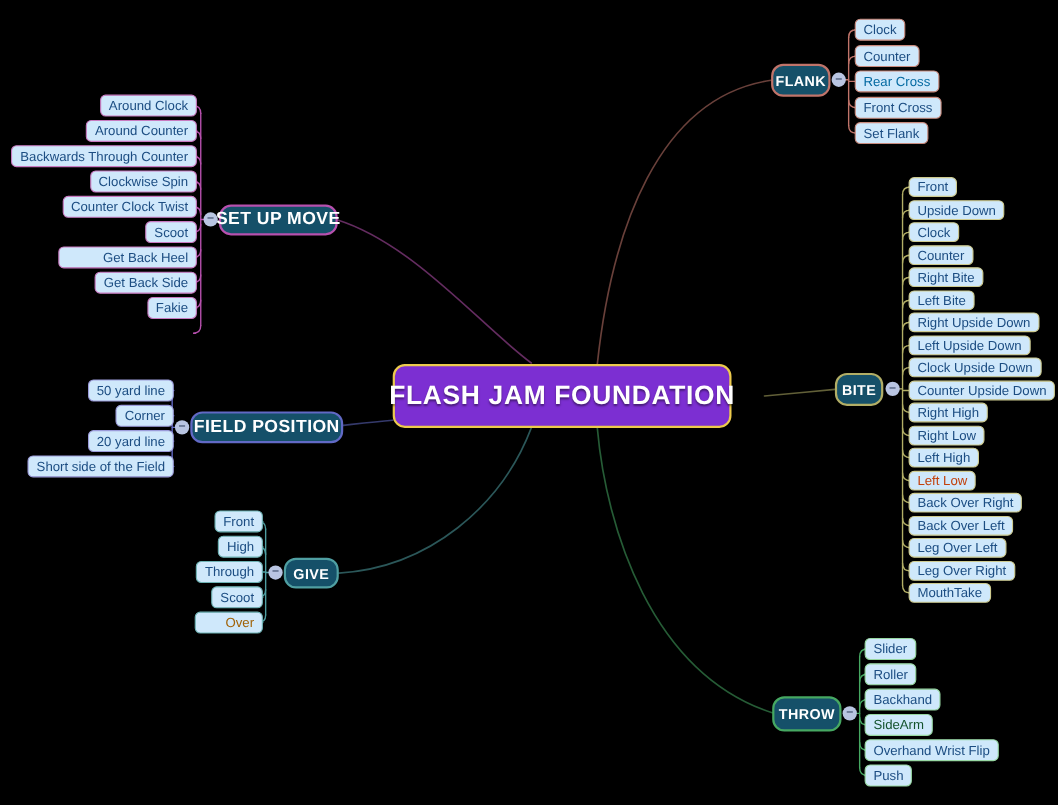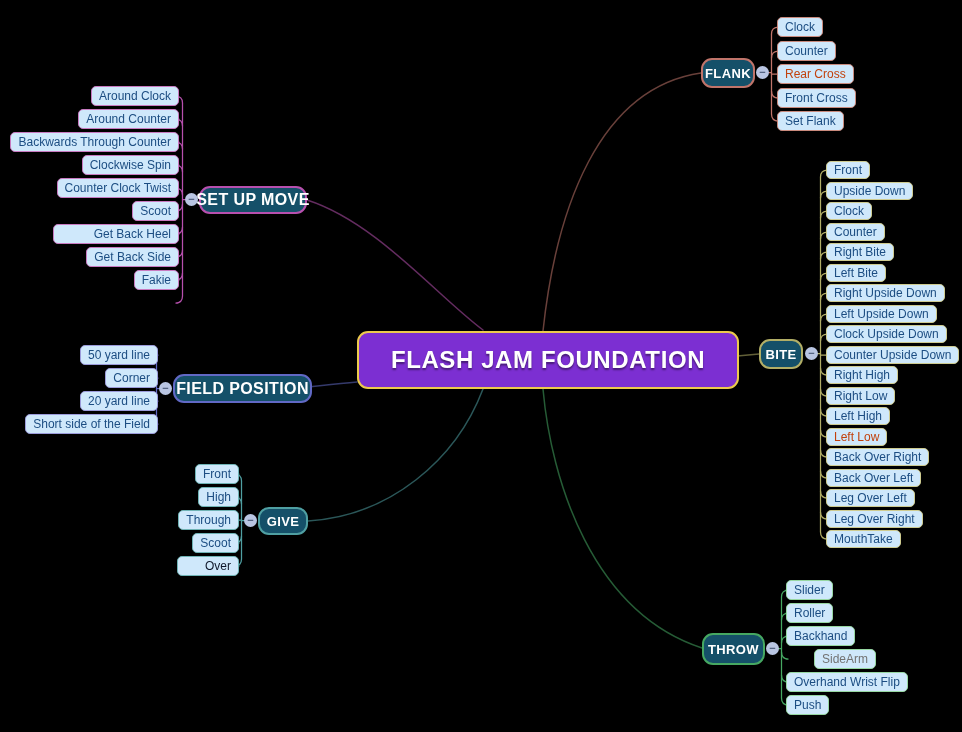--- a/index.html
+++ b/index.html
@@ -94,21 +94,21 @@
       <path d="M182.5,172 Q182.5,165 175.5,165 L179,165" stroke="#b750ae" stroke-width="1.25" fill="none" stroke-linecap="round"></path>
       <path d="M182.5,195 Q182.5,188 175.5,188 L178,188" stroke="#b750ae" stroke-width="1.25" fill="none" stroke-linecap="round"></path>
       <path d="M182.5,204 Q182.5,211 175.5,211 L178,211" stroke="#b750ae" stroke-width="1.25" fill="none" stroke-linecap="round"></path>
       <path d="M182.5,227 Q182.5,234 175.5,234 L179,234" stroke="#b750ae" stroke-width="1.25" fill="none" stroke-linecap="round"></path>
       <path d="M182.5,250 Q182.5,257 175.5,257 L178,257" stroke="#b750ae" stroke-width="1.25" fill="none" stroke-linecap="round"></path>
       <path d="M182.5,273 Q182.5,280 175.5,280 L179,280" stroke="#b750ae" stroke-width="1.25" fill="none" stroke-linecap="round"></path>
       <path d="M182.5,296 Q182.5,303 175.5,303 L178,303" stroke="#b750ae" stroke-width="1.25" fill="none" stroke-linecap="round"></path>
       <path d="M182.5,103 L182.5,296" stroke="#b750ae" stroke-width="1.25" fill="none" stroke-linecap="round"></path>
     </svg>
 
-  <div class="node" id="n-root" style="left: 357px; top: 331px; width: 382px; height: 58px; background: rgb(124, 47, 210); border-color: rgb(236, 202, 77); color: rgb(255, 255, 255);">
+  <div class="node" id="n-root" style="left: 357px; top: 331px; width: 308px; height: 58px; background: rgb(124, 47, 210); border-color: rgb(236, 202, 77); color: rgb(255, 255, 255);">
     <span class="nlabel">FLASH JAM FOUNDATION</span>
   </div>
 
   <div class="node branch" id="n-flank" style="left: 701px; top: 58px; width: 54px; height: 30px; background: rgb(21, 80, 105); border-color: rgb(192, 116, 106); color: rgb(255, 255, 255);">
     <span class="nlabel">FLANK</span>
   </div>
   <div class="node branch" id="n-bite" style="left: 759px; top: 339px; width: 44px; height: 30px; background: rgb(21, 80, 105); border-color: rgb(178, 174, 102); color: rgb(255, 255, 255);">
     <span class="nlabel">BITE</span>
   </div>
   <div class="node branch" id="n-throw" style="left: 702px; top: 633px; width: 63px; height: 32px; background: rgb(21, 80, 105); border-color: rgb(70, 168, 98); color: rgb(255, 255, 255);">
@@ -139,21 +139,21 @@
   <div class="btn" id="b-fp" style="left: 159px; top: 382px; background: rgb(185, 197, 226);">
     <span class="glyph" style="color: rgb(81, 96, 127);">−</span>
     </div>
   <div class="btn" id="b-sum" style="left: 185px; top: 193px; background: rgb(185, 197, 226);">
     <span class="glyph" style="color: rgb(81, 96, 127);">−</span>
     </div>
 
   <div class="col right" id="c-flank" style="left:777px;top:17px;gap:3.5px;">
     <div class="child" style="background: rgb(207, 232, 251); color: rgb(28, 77, 130); border-color: rgb(201, 138, 125);">Clock</div>
     <div class="child" style="background: rgb(207, 232, 251); color: rgb(28, 77, 130); border-color: rgb(201, 138, 125);">Counter</div>
-    <div class="child" style="background: rgb(207, 232, 251); color: #c2410c; border-color: rgb(201, 138, 125);">Rear Cross</div>
+    <div class="child" style="background: rgb(207, 232, 251); color: #0369a1; border-color: rgb(201, 138, 125);">Rear Cross</div>
     <div class="child" style="background: rgb(207, 232, 251); color: rgb(28, 77, 130); border-color: rgb(201, 138, 125);">Front Cross</div>
     <div class="child" style="background: rgb(207, 232, 251); color: rgb(28, 77, 130); border-color: rgb(201, 138, 125);">Set Flank</div>
   </div>
 
   <div class="col right" id="c-bite" style="left:826px;top:161px;gap:2.5px;">
     <div class="child" style="background: rgb(207, 232, 251); color: rgb(28, 77, 130); border-color: rgb(206, 203, 144);">Front</div>
     <div class="child" style="background: rgb(207, 232, 251); color: rgb(28, 77, 130); border-color: rgb(206, 203, 144);">Upside Down</div>
     <div class="child" style="background: rgb(207, 232, 251); color: rgb(28, 77, 130); border-color: rgb(206, 203, 144);">Clock</div>
     <div class="child" style="background: rgb(207, 232, 251); color: rgb(28, 77, 130); border-color: rgb(206, 203, 144);">Counter</div>
     <div class="child" style="background: rgb(207, 232, 251); color: rgb(28, 77, 130); border-color: rgb(206, 203, 144);">Right Bite</div>
@@ -170,31 +170,31 @@
     <div class="child" style="background: rgb(207, 232, 251); color: rgb(28, 77, 130); border-color: rgb(206, 203, 144);">Back Over Left</div>
     <div class="child" style="background: rgb(207, 232, 251); color: rgb(28, 77, 130); border-color: rgb(206, 203, 144);">Leg Over Left</div>
     <div class="child" style="background: rgb(207, 232, 251); color: rgb(28, 77, 130); border-color: rgb(206, 203, 144);">Leg Over Right</div>
     <div class="child" style="background: rgb(207, 232, 251); color: rgb(28, 77, 130); border-color: rgb(206, 203, 144);">MouthTake</div>
   </div>
 
   <div class="col right" id="c-throw" style="left:786px;top:580px;gap:3px;">
     <div class="child" style="background: rgb(207, 232, 251); color: rgb(28, 77, 130); border-color: rgb(151, 215, 162);">Slider</div>
     <div class="child" style="background: rgb(207, 232, 251); color: rgb(28, 77, 130); border-color: rgb(151, 215, 162);">Roller</div>
     <div class="child" style="background: rgb(207, 232, 251); color: rgb(28, 77, 130); border-color: rgb(151, 215, 162);">Backhand</div>
-    <div class="child" style="background: rgb(207, 232, 251); color: #737373; border-color: rgb(151, 215, 162); margin-left: 28px;">SideArm</div>
+    <div class="child" style="background: rgb(207, 232, 251); color: #14532d; border-color: rgb(151, 215, 162);">SideArm</div>
     <div class="child" style="background: rgb(207, 232, 251); color: rgb(28, 77, 130); border-color: rgb(151, 215, 162);">Overhand Wrist Flip</div>
     <div class="child" style="background: rgb(207, 232, 251); color: rgb(28, 77, 130); border-color: rgb(151, 215, 162);">Push</div>
   </div>
 
   <div class="col left" id="c-give" style="right:723px;top:464px;gap:3px;">
     <div class="child" style="background: rgb(207, 232, 251); color: rgb(28, 77, 130); border-color: rgb(111, 179, 181);">Front</div>
     <div class="child" style="background: rgb(207, 232, 251); color: rgb(28, 77, 130); border-color: rgb(111, 179, 181);">High</div>
     <div class="child" style="background: rgb(207, 232, 251); color: rgb(28, 77, 130); border-color: rgb(111, 179, 181);">Through</div>
     <div class="child" style="background: rgb(207, 232, 251); color: rgb(28, 77, 130); border-color: rgb(111, 179, 181);">Scoot</div>
-    <div class="child" style="background: rgb(207, 232, 251); color: #0f172a; border-color: rgb(111, 179, 181); padding-left: 27px;">Over</div>
+    <div class="child" style="background: rgb(207, 232, 251); color: #a16207; border-color: rgb(111, 179, 181); padding-left: 27px;">Over</div>
   </div>
 
   <div class="col left" id="c-fp" style="right:804px;top:345px;gap:3px;">
     <div class="child" style="background: rgb(207, 232, 251); color: rgb(28, 77, 130); border-color: rgb(155, 155, 218);">50 yard line</div>
     <div class="child" style="background: rgb(207, 232, 251); color: rgb(28, 77, 130); border-color: rgb(155, 155, 218);">Corner</div>
     <div class="child" style="background: rgb(207, 232, 251); color: rgb(28, 77, 130); border-color: rgb(155, 155, 218);">20 yard line</div>
     <div class="child" style="background: rgb(207, 232, 251); color: rgb(28, 77, 130); border-color: rgb(155, 155, 218);">Short side of the Field</div>
   </div>
 
   <div class="col left" id="c-sum" style="right:783px;top:86px;gap:3px;">

